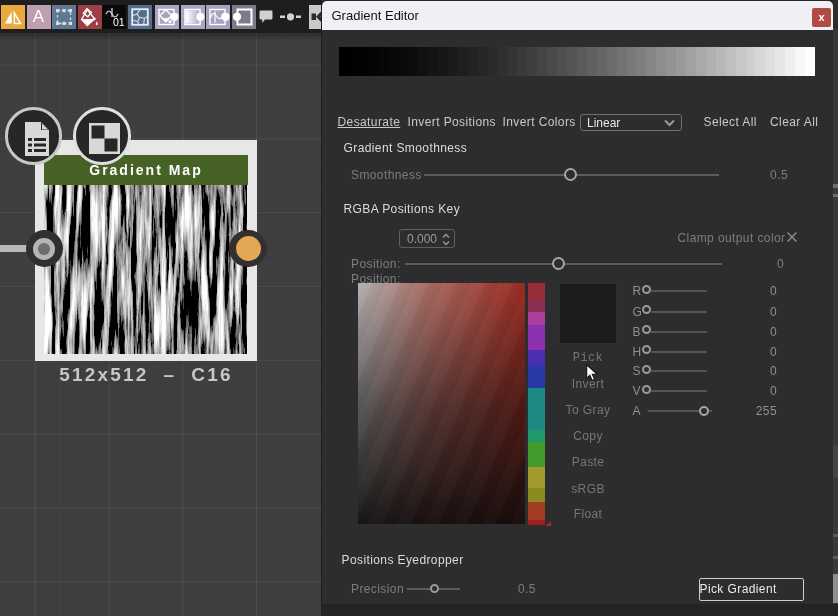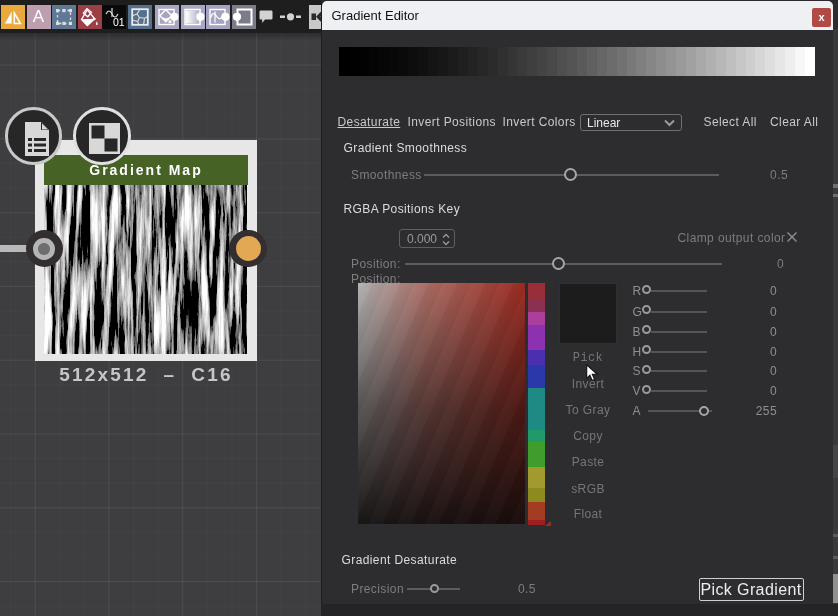--- a/index.html
+++ b/index.html
@@ -93,21 +93,21 @@
 #htri{position:absolute;left:545px;top:520.5px;width:0;height:0;border-left:6px solid transparent;border-bottom:5.5px solid #a32b20;}
 #swatch{position:absolute;left:558.5px;top:283px;width:58.5px;height:60.5px;background:#1c1c1c;border:1px solid #303030;}
 .pbtn{position:absolute;width:80px;text-align:center;font-size:12px;color:#767676;letter-spacing:0.4px;}
 
 
 #hex{position:absolute;left:628px;top:421.5px;width:165.5px;height:17.5px;background:#3d3d3d;border:1px solid #4a4a4a;}
 #hextext{position:absolute;left:6px;top:1px;font-size:12px;color:#ababab;}
 
 
 #pickgrad{position:absolute;left:698.5px;top:578px;width:105px;height:23px;border:1px solid #cfcfcf;border-radius:2px;
-color:#ededed;font-size:16px;text-align:center;line-height:21px;letter-spacing:0.4px;}
+color:#ededed;font-size:12px;line-height:21px;letter-spacing:0.4px;}
 
 #botstrip{position:absolute;left:321px;top:604px;width:517px;height:12px;background:#242426;}
 </style>
 </head>
 <body>
 <div id="stage">
   <div id="graph"></div>
   <div id="topshadow"></div>
   <div id="wire"></div>
 
@@ -330,21 +330,21 @@
   <div class="tg" style="left:632.5px;top:384.4px;color:#8f8f8f;">V</div>
   <div class="track" style="left:651px;top:390.4px;width:56px;background:#555;"></div>
   <div class="knob-s" style="left:642px;top:384.9px;"></div>
   <div class="tg" style="left:757px;top:384.4px;width:20px;text-align:right;color:#8f8f8f;">0</div>
   <div class="tg" style="left:632.5px;top:404px;color:#8f8f8f;">A</div>
   <div class="track" style="left:648px;top:410px;width:63.5px;background:#555;"></div>
   <div class="knob" style="left:699px;top:405.5px;width:10px;height:10px;"></div>
   <div class="tg" style="left:745px;top:404px;width:32px;text-align:right;color:#8f8f8f;">255</div>
 
 
-  <div class="tw" style="left:341.5px;top:553px;">Gradient Desaturate</div>
+  <div class="tw" style="left:341.5px;top:553px;">Positions Eyedropper</div>
   <div class="tg" style="left:351px;top:582px;">Precision</div>
   <div class="track" style="left:406.5px;top:588px;width:53px;"></div>
   <div class="knob-s" style="left:430px;top:584px;"></div>
   <div class="tg" style="left:518px;top:582px;">0.5</div>
   <div id="pickgrad">Pick Gradient</div>
 
   <div id="botstrip"></div>
 
   <svg style="position:absolute;left:586px;top:363.5px;" width="13" height="18" viewBox="0 0 13 18">
 <path d="M0.7 0.9 L0.7 14.3 L3.9 11.2 L6.1 16.4 L8.6 15.3 L6.3 10.2 L11 10.1 Z" fill="#fff" stroke="#111" stroke-width="1.1"></path>

